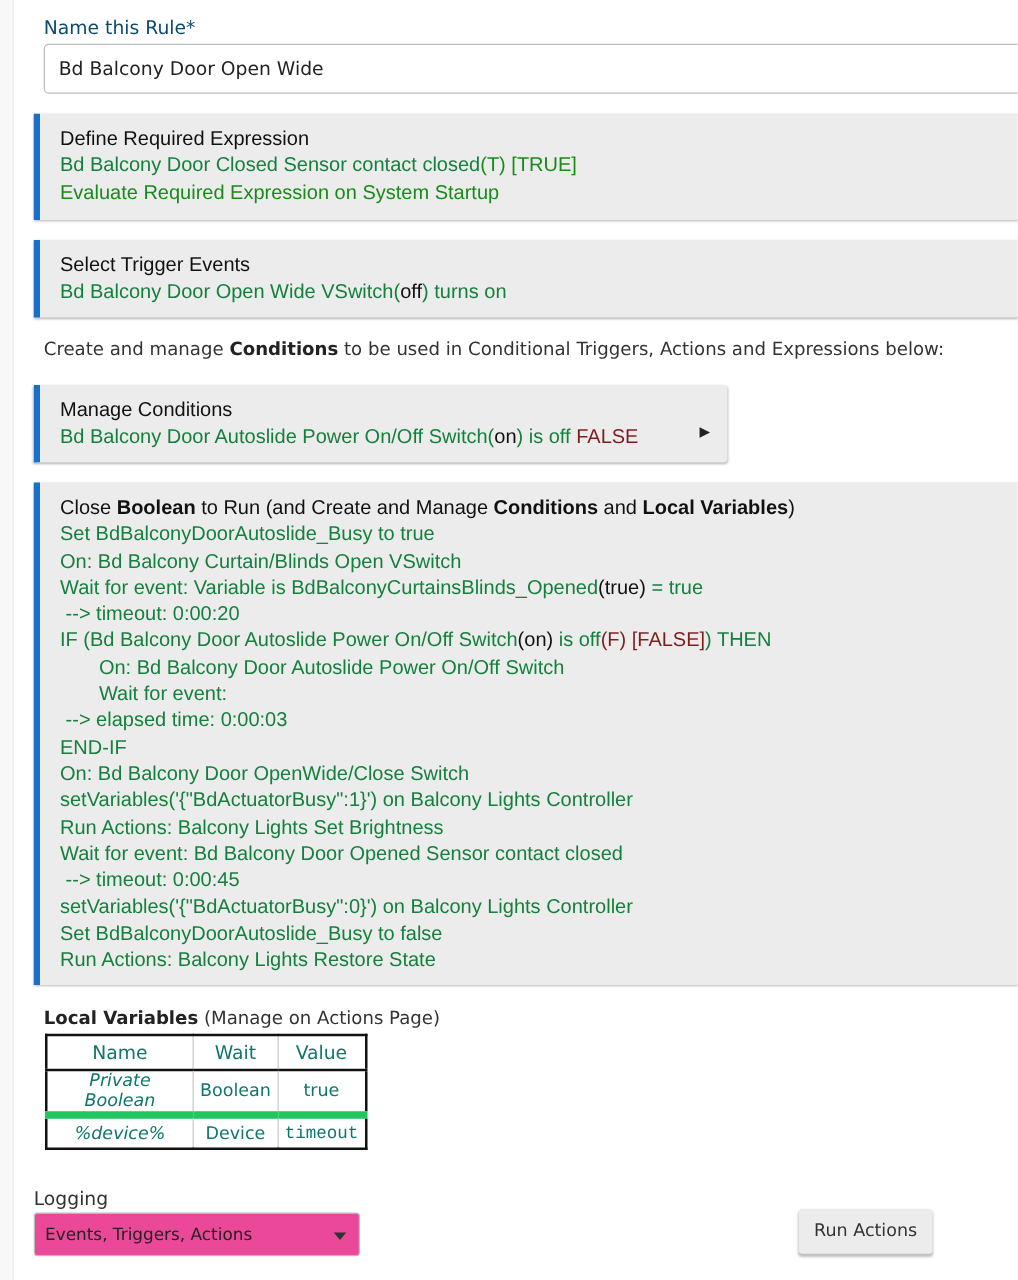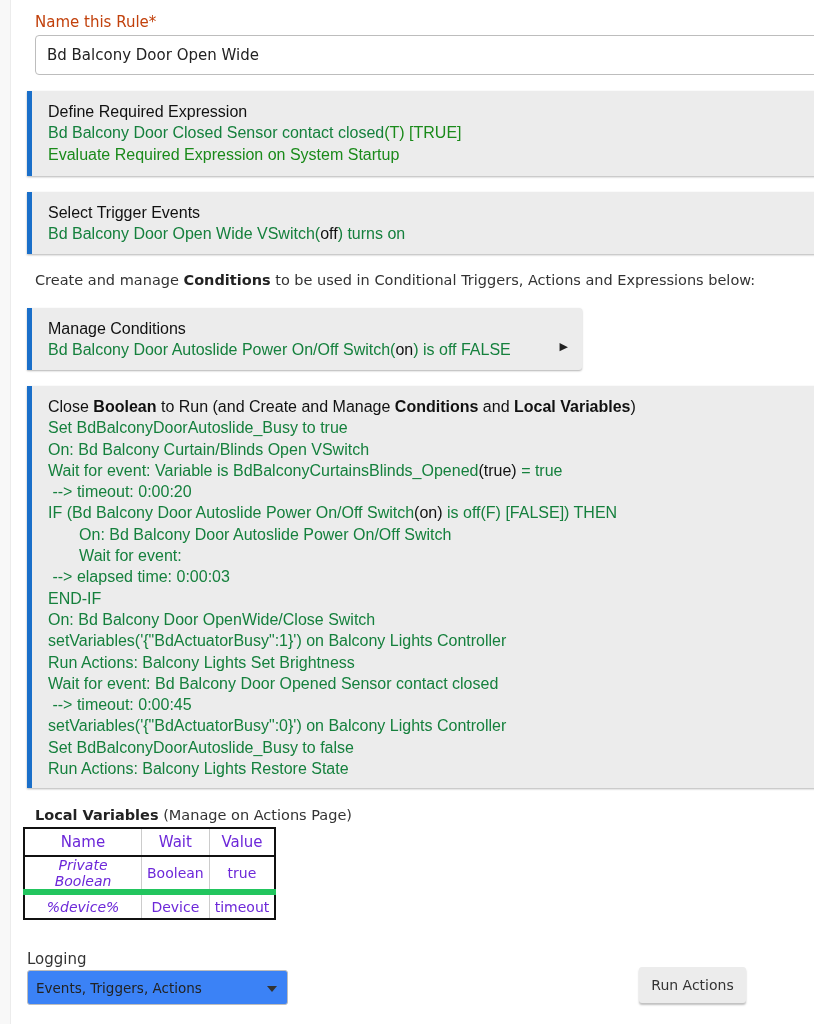--- a/index.html
+++ b/index.html
@@ -9,80 +9,80 @@
     font-family: "Liberation Sans", sans-serif;
     position: relative;
   }
   .page {
     position: absolute; left: 10px; top: 0; width: 804px; height: 1024px;
     background: #ffffff;
     border-left: 1px solid #ececec;
   }
   .label-top {
     position: absolute; left: 24px; top: 13px;
-    font-family: "DejaVu Sans", sans-serif; font-size: 15px; color: #c2410c;
+    font-family: "DejaVu Sans", sans-serif; font-size: 15px; color: #0c4a6e;
   }
   .name-input {
     position: absolute; left: 24px; top: 35px; width: 800px; height: 40px;
     box-sizing: border-box; border: 1px solid #bdbdbd; border-radius: 4px;
     font-family: "DejaVu Sans", sans-serif; font-size: 15px; color: #222;
     padding: 0 11px; background: #fff; outline: none;
   }
   .card {
     position: absolute; background: #ececec;
     border-left: 5px solid #1a6fc9;
     box-shadow: 0 1px 2px rgba(0,0,0,0.3);
     font-family: "Liberation Sans", sans-serif;
     font-size: 16px; line-height: 21.3px;
     padding: 10px 0 0 16px; box-sizing: border-box;
     cursor: pointer;
   }
   .card .title { color: #111; }
   .blue { color: #15803d; }
   .green { color: #1a8a1a; }
   .black { color: #111; }
-  .orange { color: #15803d; }
+  .orange { color: #7f1d1d; }
   b { font-weight: bold; color: #111; }
   .line { white-space: pre; }
   .info-text {
     position: absolute; left: 24px; top: 272px;
     font-family: "DejaVu Sans", sans-serif; font-size: 14.5px; color: #333;
   }
   .info-text b { color: #222; }
   .arrow {
     position: absolute; right: 14px; top: 28px;
     font-size: 11px; color: #222;
   }
   .lv-title {
     position: absolute; left: 24px; top: 807px;
     font-family: "DejaVu Sans", sans-serif; font-size: 14.5px; color: #333;
   }
   .lv-title b { color: #222; }
   table.lv {
-    position: absolute; left: 12px; top: 827px;
+    position: absolute; left: 25px; top: 827px;
     border-collapse: collapse; border: 2px solid #111;
-    font-family: "DejaVu Sans", sans-serif; font-size: 14px; color: #6d28d9;
+    font-family: "DejaVu Sans", sans-serif; font-size: 14px; color: #0f766e;
   }
   table.lv th {
     font-weight: normal; font-size: 15px; height: 26px; padding: 0 6px;
     border-bottom: 2px solid #111; border-right: 1px solid #ccc;
   }
   table.lv td {
     height: 23px; padding: 0 5px; text-align: center;
     border-right: 1px solid #ccc; border-bottom: 6px solid #22c55e;
   }
   table.lv td.italic { font-style: italic; }
   .log-label {
     position: absolute; left: 16px; top: 950px;
     font-family: "DejaVu Sans", sans-serif; font-size: 15px; color: #333;
   }
   .log-select {
     position: absolute; left: 16px; top: 970px; width: 261px; height: 35px;
     box-sizing: border-box; border: 1px solid #bdbdbd; border-radius: 3px;
-    background: #3b82f6; cursor: pointer;
+    background: #ec4899; cursor: pointer;
     font-family: "DejaVu Sans", sans-serif; font-size: 13.5px; color: #222;
   }
   .log-select .val { position: absolute; left: 8px; top: 9px; }
   .log-select .caret {
     position: absolute; right: 10px; top: 15px;
     width: 0; height: 0; border-left: 5px solid transparent;
     border-right: 5px solid transparent; border-top: 6px solid #333;
   }
   .run-btn {
     position: absolute; left: 628px; top: 967px; width: 107px; height: 36px;
@@ -161,21 +161,21 @@
       <th style="border-right:none;">Value</th>
     </tr>
     <tr>
       <td class="italic">Private Boolean</td>
       <td>Boolean</td>
       <td style="border-right:none;">true</td>
     </tr>
     <tr>
       <td class="italic" style="border-bottom:none;">%device%</td>
       <td style="border-bottom:none;">Device</td>
-      <td style="border:none;">timeout</td>
+      <td style="border:none;font-family:Liberation Mono, monospace;">timeout</td>
     </tr>
   </tbody>
     </table>
 
   <div class="log-label">Logging</div>
   <div class="log-select">
     <span class="val">Events, Triggers, Actions</span>
     <span class="caret"></span>
   </div>
 

